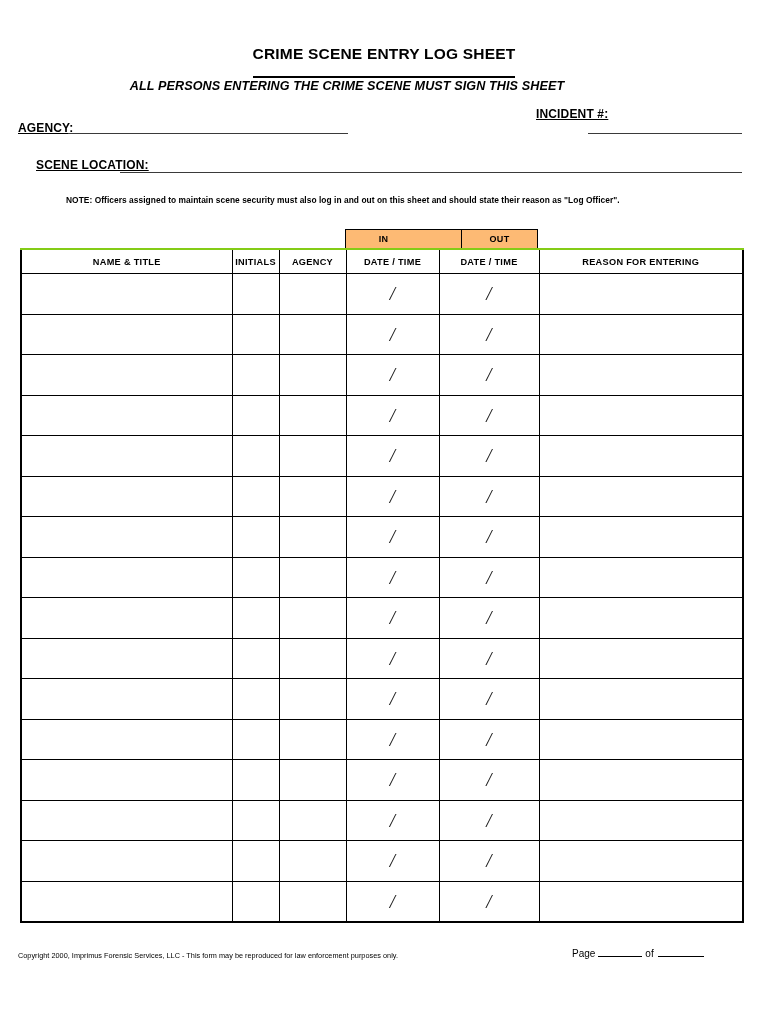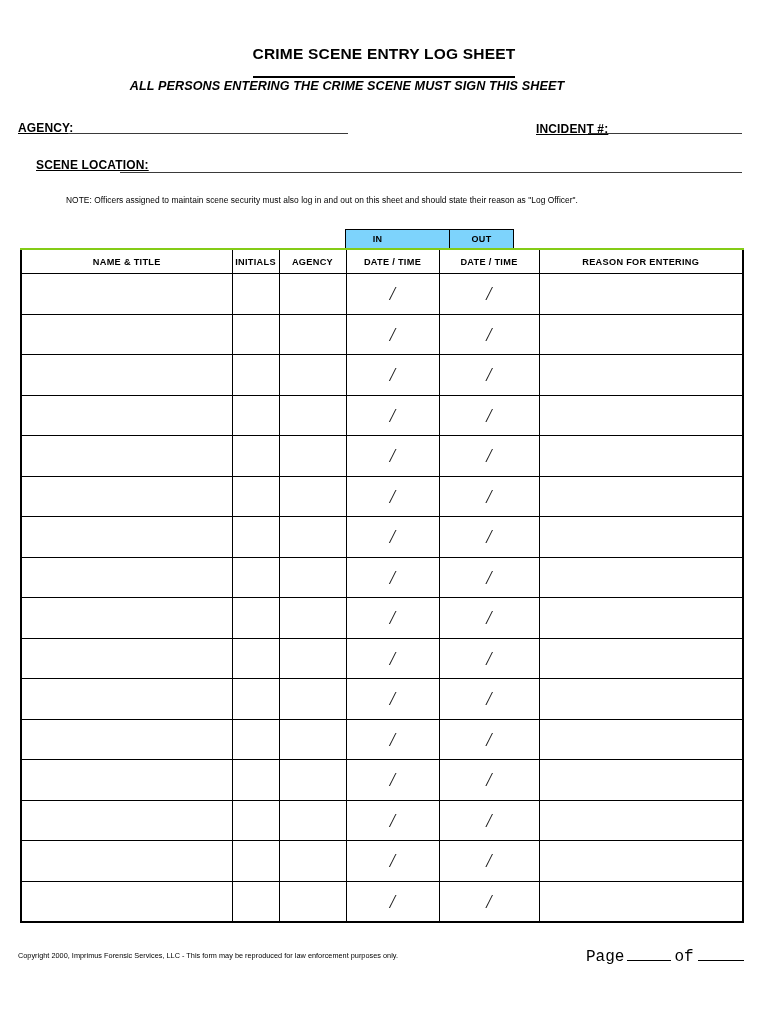--- a/index.html
+++ b/index.html
@@ -61,48 +61,48 @@
     text-decoration: underline;
   }
   .rule {
     position: absolute;
     height: 0;
     border-bottom: 1.6px solid #3a3a3a;
   }
 
   #agency-label   { left: 18px;  top: 121px; }
   #agency-rule    { left: 68px;  top: 133px; width: 280px; }
-  #incident-label { left: 536px; top: 122px; }
+  #incident-label { left: 536px; top: 107px; }
   #incident-rule  { left: 588px; top: 133px; width: 154px; }
   #scene-label    { left: 24px;  top: 158px; margin-left: 12px; }
   #scene-rule     { left: 120px; top: 172px; width: 622px; }
 
   .note {
     position: absolute;
     left: 18px;
     top: 195px;
     font-size: 8.4px;
-    font-weight: normal;
+    font-weight: bold;
     letter-spacing: 0.05px;
     white-space: nowrap;
     padding-left: 48px;
   }
 
   
   .inout-band {
     position: absolute;
     left: 345px;
     top: 229px;
-    width: 169px;
+    width: 193px;
     height: 19px;
     display: flex;
     border: 1.6px solid #000;
     border-bottom: none;
     box-sizing: border-box;
-    background: #7dd3fc;
+    background: #fdba74;
   }
   .inout-cell {
     flex: 1 1 0;
     display: flex;
     align-items: center;
     justify-content: center;
     font-size: 9px;
     font-weight: bold;
     letter-spacing: 0.3px;
   }
@@ -154,25 +154,24 @@
   .copyright {
     position: absolute;
     left: 18px;
     top: 951px;
     font-size: 7.3px;
     letter-spacing: 0.02px;
     white-space: nowrap;
   }
   .pagebox {
     position: absolute;
-    left: 586px;
+    left: 572px;
     top: 948px;
-    font-size: 16px;
+    font-size: 10px;
     white-space: nowrap;
-    font-family: Liberation Mono, monospace;
   }
   .pagebox .blank {
     display: inline-block;
     border-bottom: 1.3px solid #000;
     vertical-align: baseline;
   }
   .blank-a { width: 44px; margin: 0 3px; }
   .blank-b { width: 46px; margin-left: 4px; }
 </style>
 </head>

